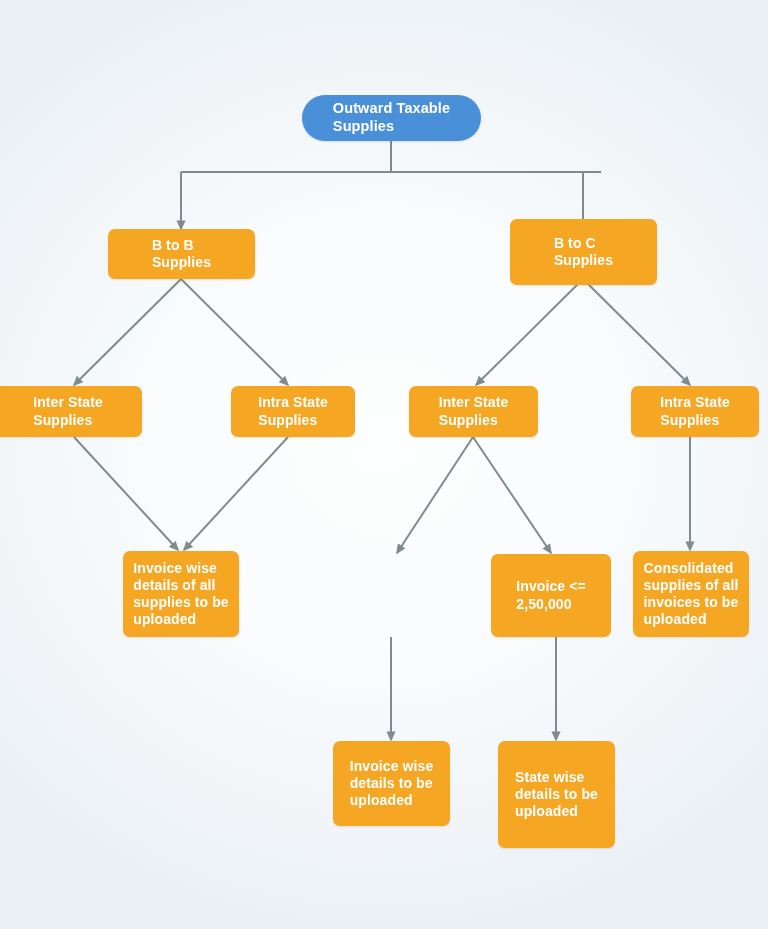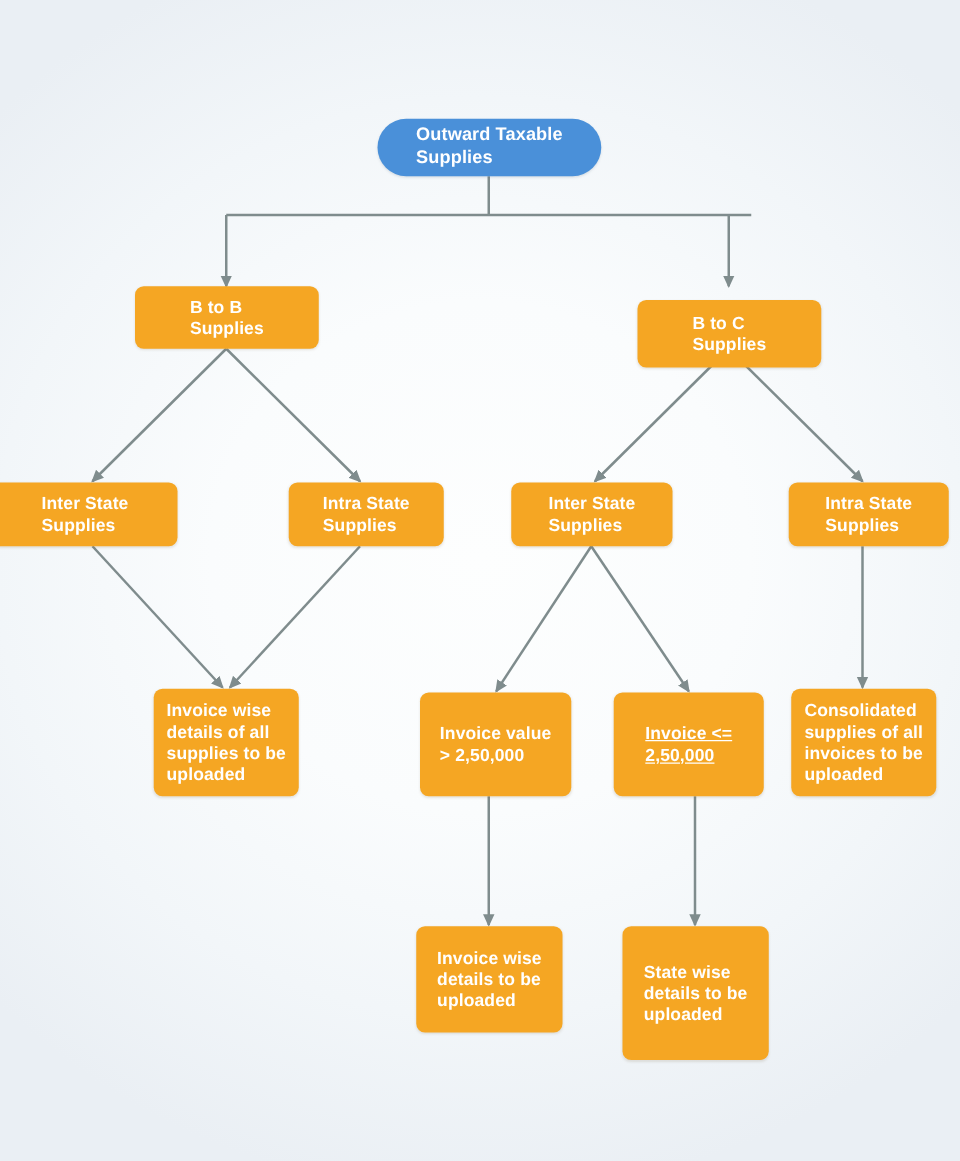--- a/index.html
+++ b/index.html
@@ -103,21 +103,21 @@
 
   <div class="node node-root" style="left:302px; top:95px; width:179px; height:46px;">
     <span class="node-label">Outward Taxable
 Supplies</span>
   </div>
 
   <div class="node node-box" style="left:108px; top:229px; width:147px; height:50px;">
     <span class="node-label">B to B
 Supplies</span>
   </div>
-  <div class="node node-box" style="left:510px; top:240px; width:147px; height:54px;">
+  <div class="node node-box" style="left:510px; top:219px; width:147px; height:66px;">
     <span class="node-label">B to C
 Supplies</span>
   </div>
 
   <div class="node node-box" style="left:-6px; top:386px; width:148px; height:51px;">
     <span class="node-label">Inter State
 Supplies</span>
   </div>
   <div class="node node-box" style="left:231px; top:386px; width:124px; height:51px;">
     <span class="node-label">Intra State
@@ -131,25 +131,21 @@
     <span class="node-label">Intra State
 Supplies</span>
   </div>
 
   <div class="node node-box small" style="left:123px; top:551px; width:116px; height:86px;">
     <span class="node-label">Invoice wise
 details of all
 supplies to be
 uploaded</span>
   </div>
-  <div class="node node-box" style="left:336px; top:554px; width:121px; height:83px;">
-    <span class="node-label">Invoice value
-&gt; 2,50,000</span>
-  </div>
-  <div class="node node-box" style="left:491px; top:554px; width:120px; height:83px;text-decoration:underline;">
+  <div class="node node-box" style="left:491px; top:554px; width:120px; height:83px;">
     <span class="node-label">Invoice &lt;=
 2,50,000</span>
   </div>
   <div class="node node-box small" style="left:633px; top:551px; width:116px; height:86px;">
     <span class="node-label">Consolidated
 supplies of all
 invoices to be
 uploaded</span>
   </div>
 

